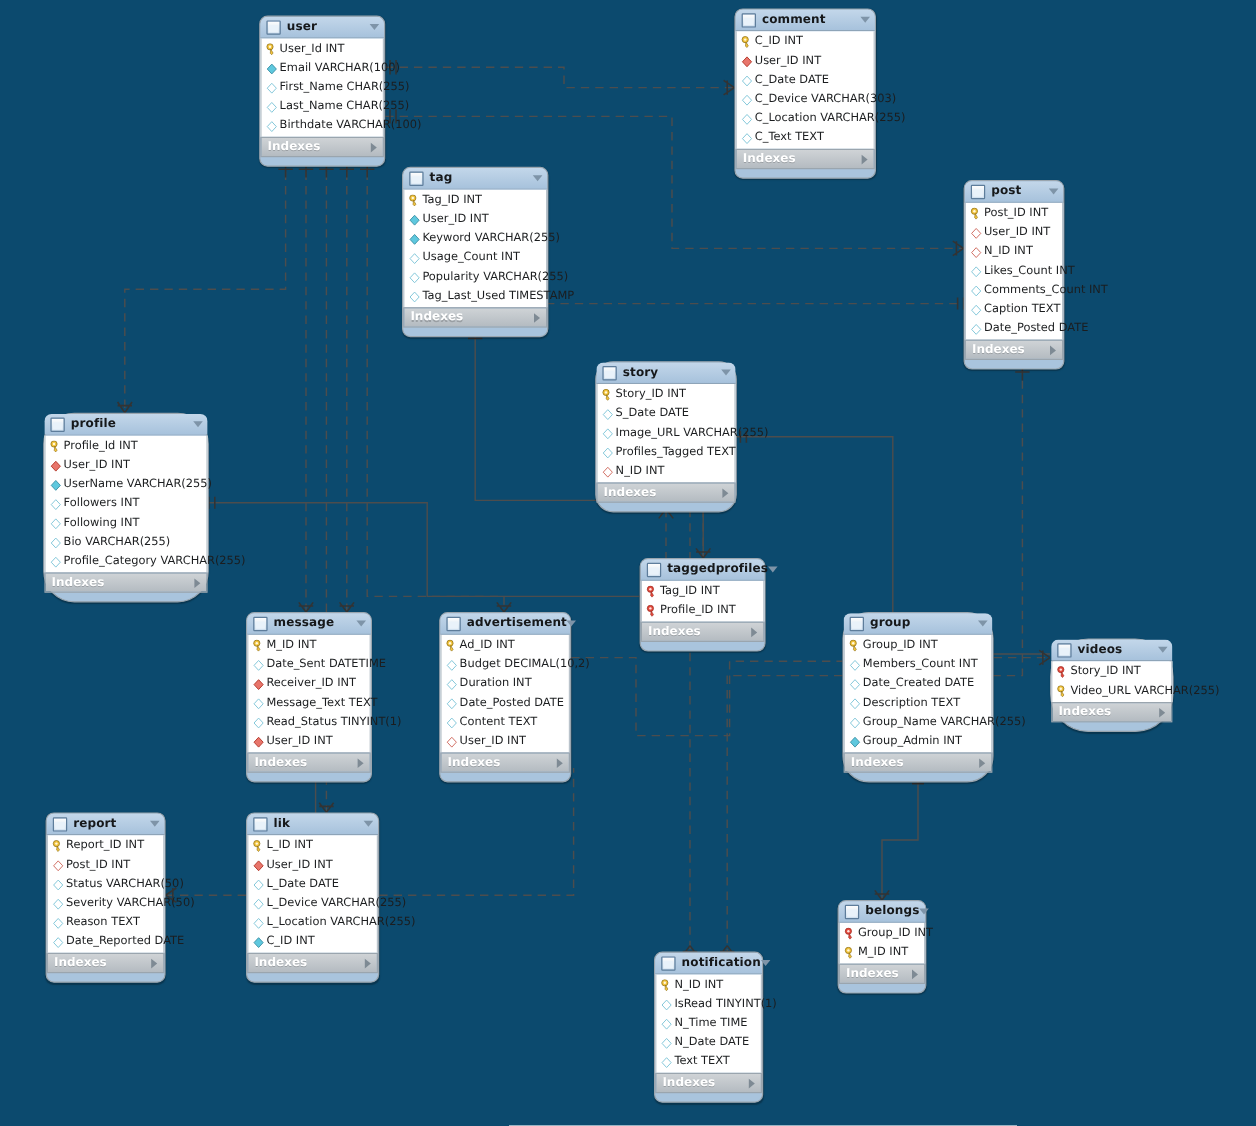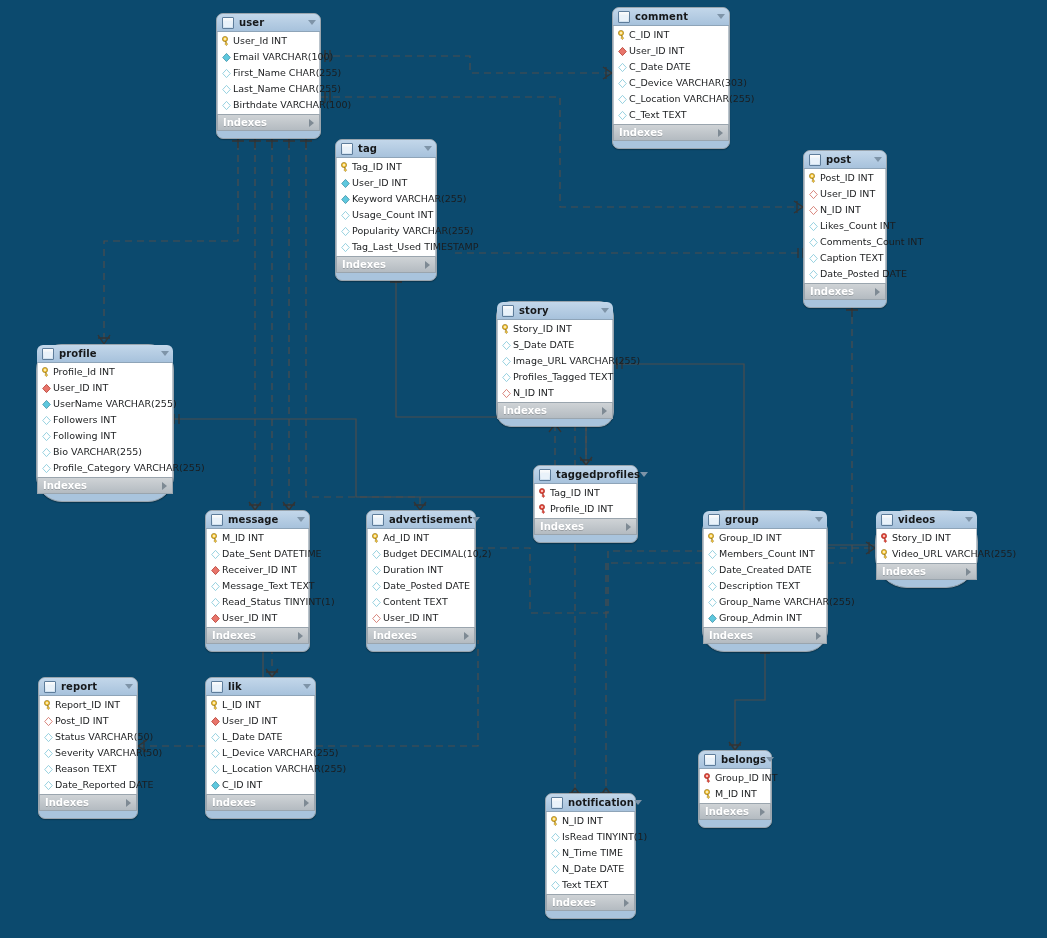--- a/index.html
+++ b/index.html
@@ -326,21 +326,21 @@
             </svg>
           </span>
           <span class="cname">C_Text TEXT</span>
         </div>
       </div>
       <div class="idx">
         <span class="ilbl">Indexes</span>
         <span class="iarrow"></span>
       </div>
     </div>
-    <div class="tbl" style="left: 335px; top: 139px; width: 102px;">
+    <div class="tbl" style="left: 335px; top: 139px; width: 122px;">
       <div class="hdr">
         <span class="tico"></span>
         <span class="tname">tag</span>
         <span class="caret"></span>
       </div>
       <div class="cols">
         <div class="col">
           <span class="gi">
             <svg width="11" height="11" viewBox="0 0 11 11">
               <circle cx="4" cy="3" r="2.6" fill="#f2c43d" stroke="#8a6a10" stroke-width="0.6"></circle>
@@ -808,21 +808,21 @@
             </svg>
           </span>
           <span class="cname">Group_Admin INT</span>
         </div>
       </div>
       <div class="idx">
         <span class="ilbl">Indexes</span>
         <span class="iarrow"></span>
       </div>
     </div>
-    <div class="tbl" style="left: 875px; top: 510px; width: 103px; border-radius: 32px;">
+    <div class="tbl" style="left: 875px; top: 532px; width: 103px; border-radius: 32px;">
       <div class="hdr">
         <span class="tico"></span>
         <span class="tname">videos</span>
         <span class="caret"></span>
       </div>
       <div class="cols">
         <div class="col">
           <span class="gi">
             <svg width="11" height="11" viewBox="0 0 11 11">
               <circle cx="4" cy="3" r="2.6" fill="#e2493c" stroke="#9c2a20" stroke-width="0.6"></circle>

